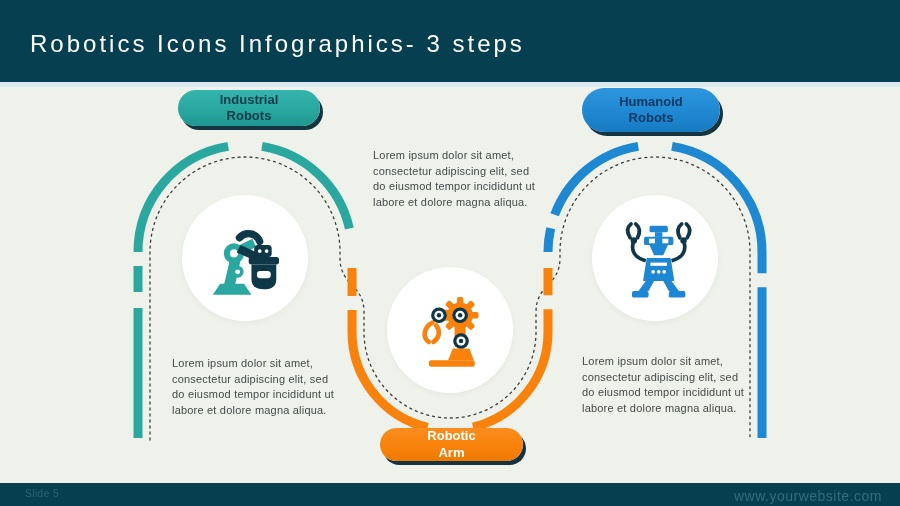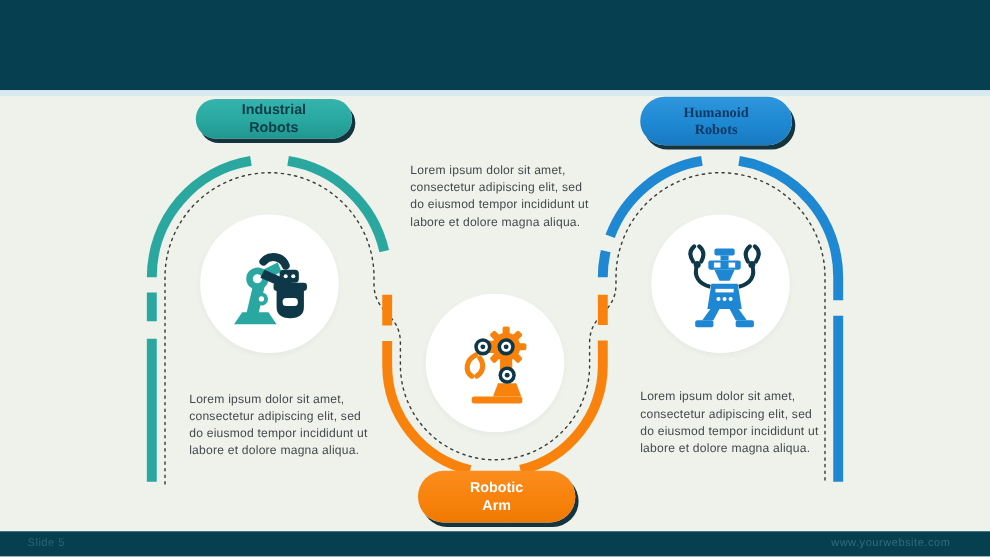--- a/index.html
+++ b/index.html
@@ -12,21 +12,21 @@
   
   .header-bar{position:absolute;left:0;top:0;width:900px;height:82px;background:#064050;}
   .header-strip{position:absolute;left:0;top:82px;width:900px;height:5px;background:#d8e9ef;}
   .slide-title{
     position:absolute;left:30px;top:30px;margin:0;
     color:#ffffff;font-size:24px;font-weight:400;letter-spacing:3px;white-space:nowrap;
   }
   
   .footer-bar{position:absolute;left:0;top:483px;width:900px;height:23px;background:#064050;}
   .footer-slide{position:absolute;left:25px;top:488px;font-size:10px;color:#2f6374;letter-spacing:0.5px;}
-  .footer-site{position:absolute;right:36px;top:488px;font-size:10px;color:#356b7c;letter-spacing:0.5px;}
+  .footer-site{position:absolute;right:18px;top:488px;font-size:14px;color:#356b7c;letter-spacing:0.5px;}
   
   .serpentine{position:absolute;left:0;top:0;}
   
   .icon-circle{
     position:absolute;width:126px;height:126px;border-radius:50%;background:#ffffff;
     display:flex;align-items:center;justify-content:center;
     box-shadow:0 2px 6px rgba(0,0,0,0.04);
   }
   .circle-industrial{left:182px;top:195px;}
   .circle-robotic{left:387px;top:267px;}
@@ -35,38 +35,39 @@
   
   .pill{
     position:absolute;border-radius:24px;
     display:flex;align-items:center;justify-content:center;text-align:center;
     font-weight:bold;font-size:13px;line-height:1.25;white-space:pre-line;
     box-shadow:3px 4px 0 0 #143440;
   }
   .pill-industrial{left:178px;top:90px;width:142px;height:36px;
     background:linear-gradient(180deg,#34b4ad 0%,#29a8a0 55%,#1f9790 100%);color:#0a3c48;}
   .pill-humanoid{left:582px;top:88px;width:138px;height:44px;
-    background:linear-gradient(180deg,#2e96dc 0%,#1f88d2 55%,#177ac2 100%);color:#0b3a64;font-family:Liberation Serif, serif;}
-  .pill-robotic{left:380px;top:428px;width:143px;height:47px;
+    background:linear-gradient(180deg,#2e96dc 0%,#1f88d2 55%,#177ac2 100%);color:#0b3a64;}
+  .pill-robotic{left:380px;top:428px;width:143px;height:33px;
     background:linear-gradient(180deg,#fa8d1e 0%,#f8820b 55%,#ef7a03 100%);color:#ffffff;}
   
   .desc{
     position:absolute;width:200px;font-size:11px;line-height:15.6px;color:#45494c;
     letter-spacing:0.2px;white-space:pre-line;
   }
   .desc-robotic{left:373px;top:148px;}
   .desc-industrial{left:172px;top:356px;}
   .desc-humanoid{left:582px;top:354px;}
 </style>
 </head>
 <body>
 
 <div class="slide">
 
   <div class="header-bar"></div>
+  <h1 class="slide-title">Robotics Icons Infographics- 3 steps</h1>
   <div class="header-strip"></div>
 
   <svg class="serpentine" width="900" height="506" viewBox="0 0 900 506">
 
     <path d="M150 440 L150 252 A95 95 0 0 1 340 252 L340 258
              C340 286 364 284 364 312 L364 332
              A86 86 0 0 0 536 332 L536 312
              C536 284 560 286 560 258 L560 252
              A95 95 0 0 1 750 252 L750 440" fill="none" stroke-width="1.3" stroke-dasharray="2 4" stroke-linecap="round" stroke="#3c3c3c"></path>
 

